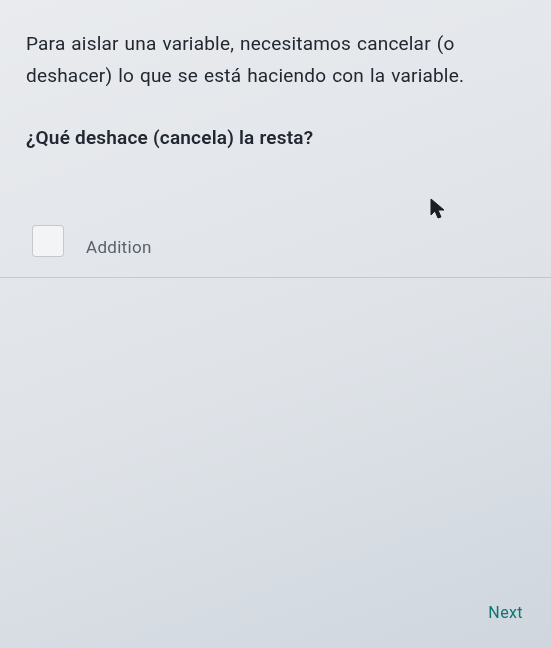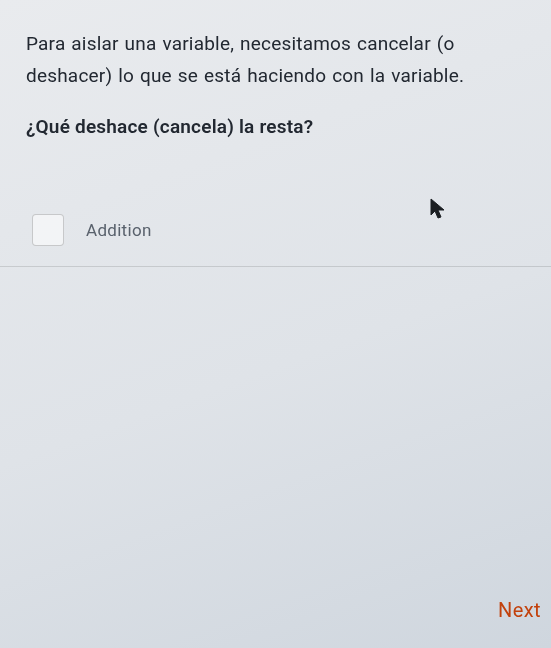--- a/index.html
+++ b/index.html
@@ -7,29 +7,29 @@
   body{
     background:linear-gradient(160deg,#e9ebee 0%,#dfe3e8 55%,#cfd6de 100%);
     color:#2a2f36;
     padding:28px 22px 0 26px;
     box-sizing:border-box;
     position:relative;
     filter:blur(.3px);
   }
   .intro{font-size:19px;line-height:1.7;color:#222831;max-width:500px;
     letter-spacing:.2px;word-spacing:1px;}
-  .question{margin-top:22px;font-size:19px;font-weight:600;color:#222831;
+  .question{margin-top:33px;font-size:19px;font-weight:600;color:#222831;
     letter-spacing:.2px;}
   .options{margin-top:56px;}
-  .opt{display:flex;align-items:center;padding:20px 0 20px 6px;}
+  .opt{display:flex;align-items:flex-end;padding:20px 0 20px 6px;}
   .sep{height:1px;background:rgba(0,0,0,.12);margin:0 -22px 0 -26px;}
   .chk{width:30px;height:30px;border:1px solid rgba(0,0,0,.18);
     background:rgba(255,255,255,.55);border-radius:4px;flex:0 0 auto;}
   .lbl{margin-left:22px;font-size:17px;color:#59616c;letter-spacing:.3px;}
-  .next{position:absolute;right:10px;bottom:26px;font-size:20px;color:#c2410c;
+  .next{position:absolute;right:28px;bottom:26px;font-size:16px;color:#0f766e;
     letter-spacing:.4px;}
   .cursor{position:absolute;left:430px;top:198px;pointer-events:none;}
   .cursor svg{display:block;}
 </style>
 </head>
 <body>
 
 <div class="intro">Para aislar una variable, necesitamos cancelar (o deshacer) lo que se está haciendo con la variable.</div>
 
 <div class="question">¿Qué deshace (cancela) la resta?</div>

